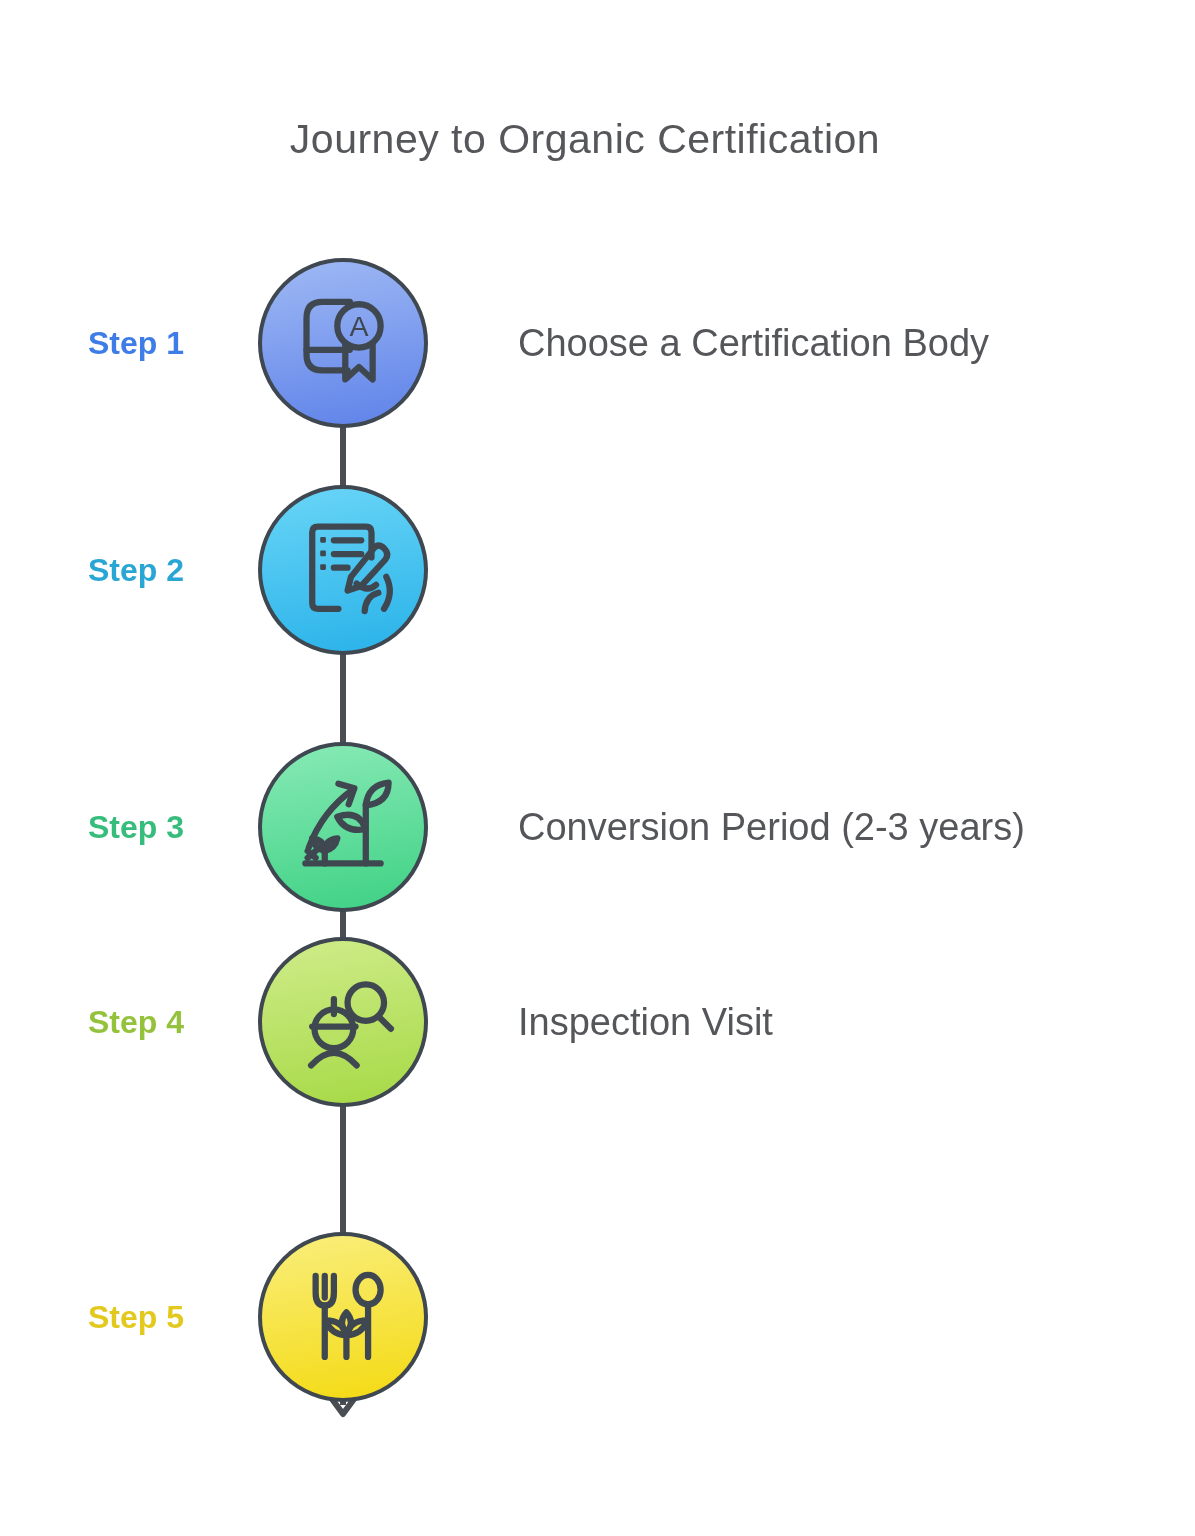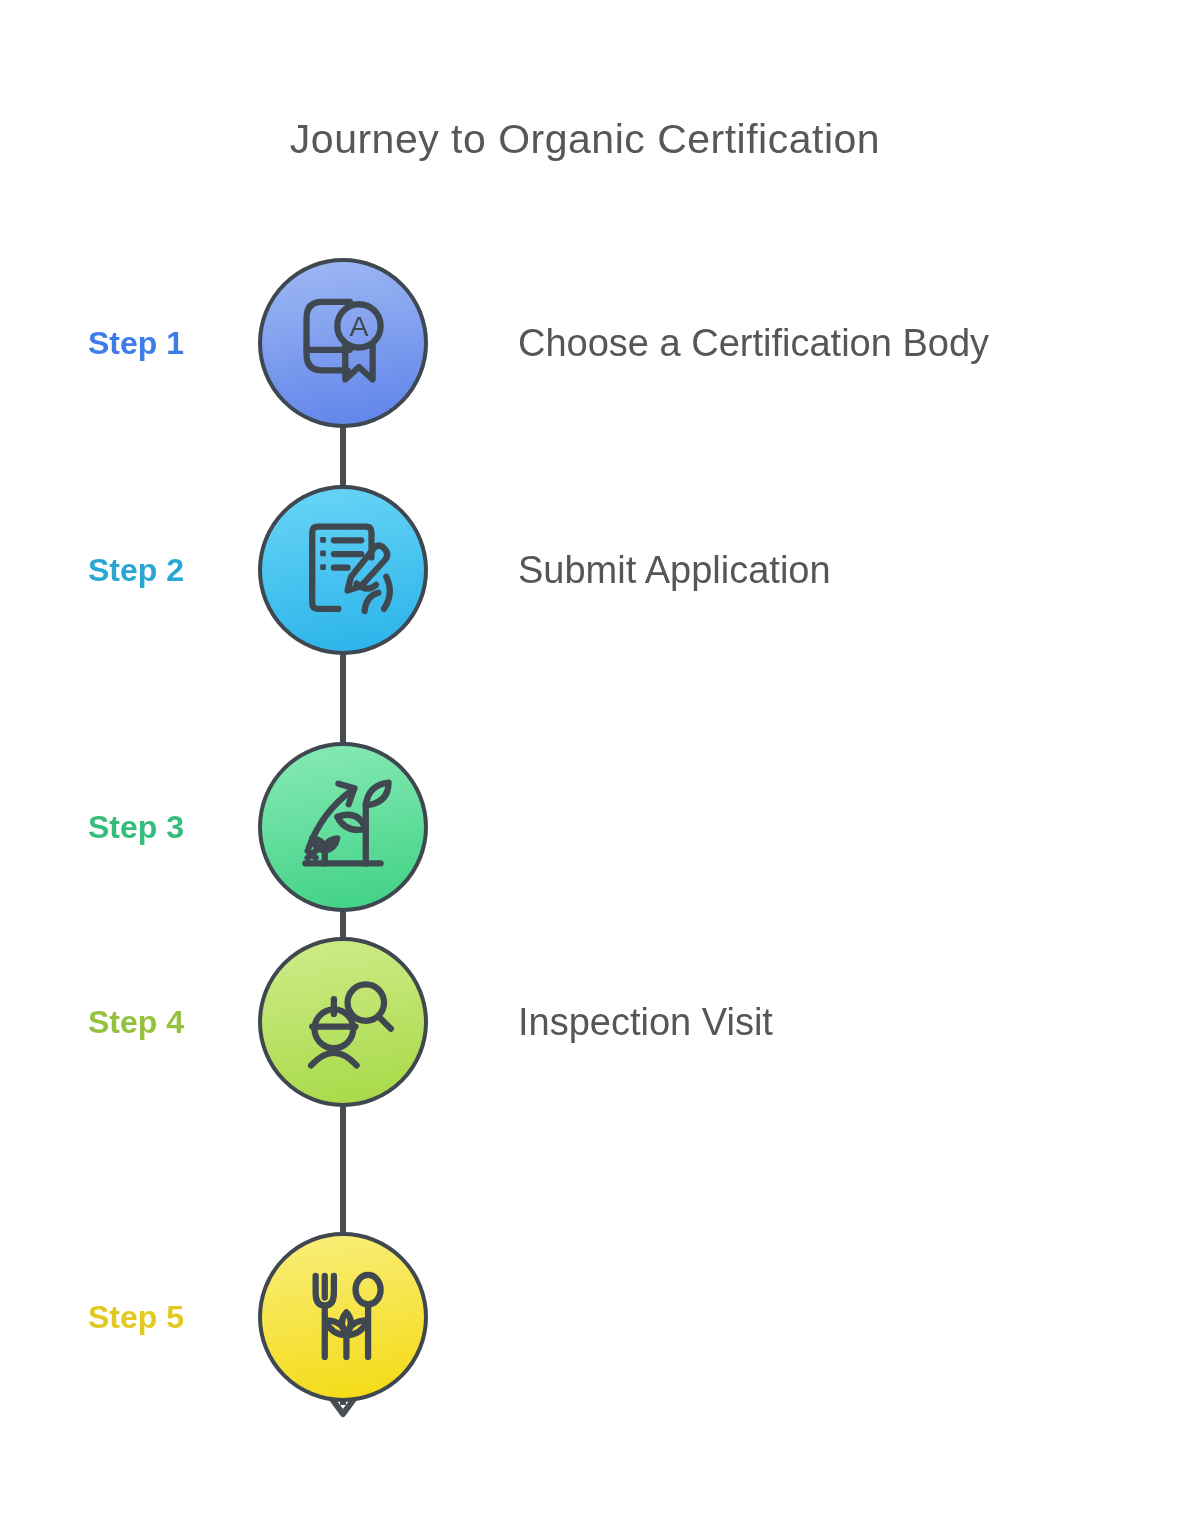--- a/index.html
+++ b/index.html
@@ -59,39 +59,39 @@
         <rect class="ic-fill" x="30" y="45" width="5" height="5" rx="1"></rect>
         <path class="ic" d="M42,24 h24"></path>
         <path class="ic" d="M42,36 h24"></path>
         <path class="ic" d="M42,48 h12"></path>
         <path class="ic" d="M86,31 q5,5 1,10 L66,64 l-12,4 3,-12 L77,31 q4,-5 9,0 Z"></path>
         <path class="ic" d="M62,62 q9,8 17,1"></path>
         <path class="ic" d="M69,86 q1,-13 12,-16"></path>
         <path class="ic" d="M88,56 q7,14 -2,28"></path>
       </svg>
     </div>
-    <div class="desc">Submit Application</div>
   </div>
 
   <div class="row" style="top: 742px; --label-color: #36bd7b; --grad-top: #88eab6; --grad-bottom: #3ed184;">
     <div class="step-label">Step 3</div>
     <div class="circle">
       <svg viewBox="0 0 100 100">
         <path class="ic" d="M17,82 h66" stroke-width="6"></path>
         <path class="ic" d="M70,82 V30"></path>
         <path class="ic" d="M70,31 Q72,13 90,11 Q90,29 70,31 Z"></path>
         <path class="ic" d="M69,52 Q52,55 45,41 Q63,35 69,50 Z"></path>
         <path class="ic" d="M20,68 Q32,36 59,17"></path>
         <polyline class="ic" points="46,12 60,16 55,30"></polyline>
         <path class="ic" d="M34,82 v-11"></path>
         <path class="ic" d="M34,71 q-9,-2 -11,-11 q10,1 11,10 Z"></path>
         <path class="ic" d="M34,71 q9,-2 11,-11 q-10,1 -11,10 Z"></path>
         <path class="ic" d="M19,77 l7,-6 m0,6 l-7,-6"></path>
       </svg>
     </div>
+    <div class="desc">Conversion Period (2-3 years)</div>
   </div>
 
   <div class="row" style="top: 937px; --label-color: #95c23c; --grad-top: #cfec8a; --grad-bottom: #a6d945;">
     <div class="step-label">Step 4</div>
     <div class="circle">
       <svg viewBox="0 0 100 100">
         <circle class="ic" cx="42" cy="56" r="17"></circle>
         <path class="ic" d="M23,54 H61"></path>
         <path class="ic" d="M42,30 V43"></path>
         <path class="ic" d="M22,88 Q42,66 62,88"></path>

